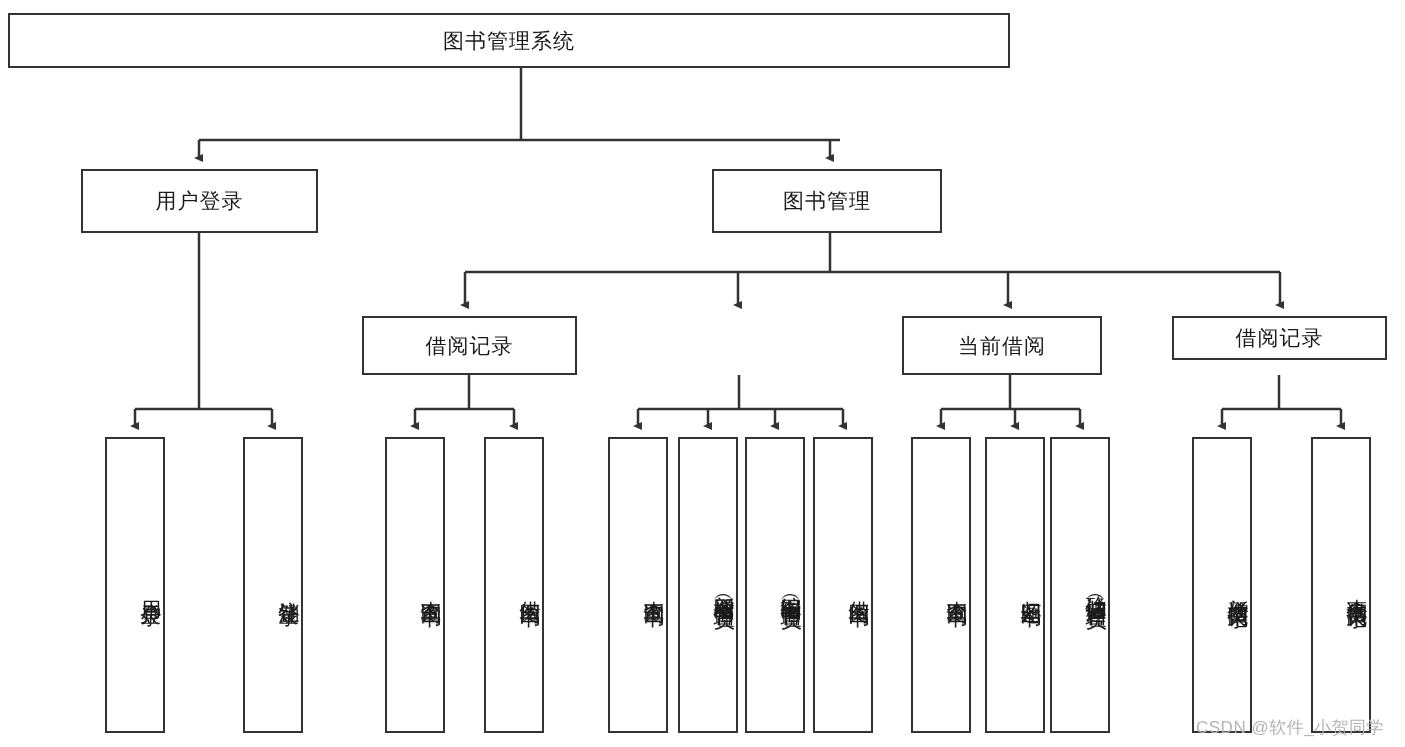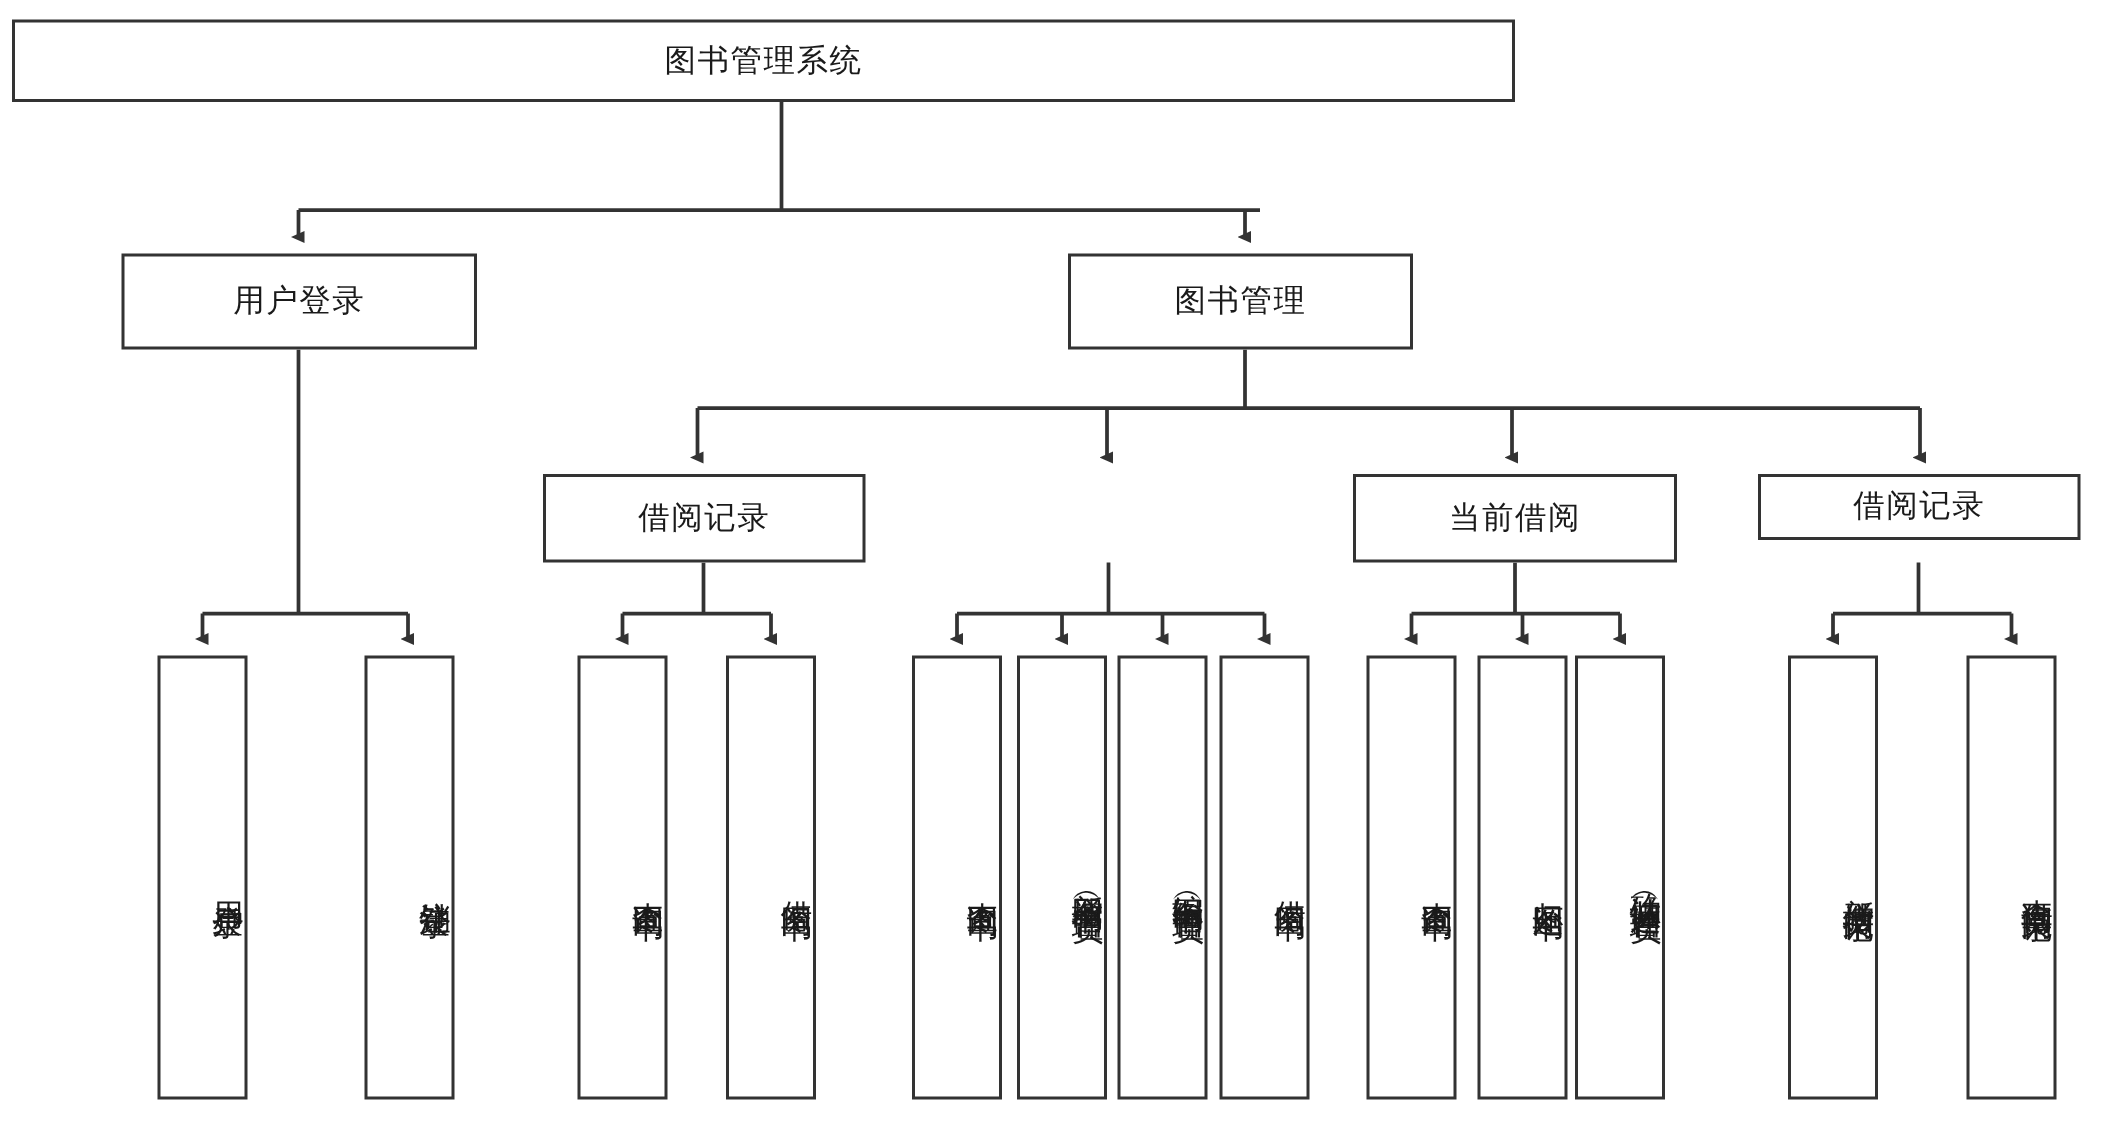--- a/index.html
+++ b/index.html
@@ -122,21 +122,21 @@
   <div class="node horizontal" style="left:81px; top:169px; width:237px; height:64px;">
     <span class="node-label">用户登录</span>
   </div>
   <div class="node horizontal" style="left:712px; top:169px; width:230px; height:64px;">
     <span class="node-label">图书管理</span>
   </div>
 
   <div class="node horizontal" style="left:362px; top:316px; width:215px; height:59px;">
     <span class="node-label">借阅记录</span>
   </div>
-  <div class="node horizontal" style="left:902px; top:316px; width:216px; height:59px;text-align:center;">
+  <div class="node horizontal" style="left:902px; top:316px; width:200px; height:59px;text-align:center;">
     <span class="node-label">当前借阅</span>
   </div>
   <div class="node horizontal" style="left:1172px; top:316px; width:215px; height:44px;">
     <span class="node-label">借阅记录</span>
   </div>
 
   <div class="node vertical" style="left:105px; top:437px; width:60px; height:296px;">
     <span class="node-label">用户登录</span>
   </div>
   <div class="node vertical" style="left:243px; top:437px; width:60px; height:296px;">
@@ -169,14 +169,15 @@
   <div class="node vertical" style="left:1050px; top:437px; width:60px; height:296px;">
     <span class="node-label">确认归还（管理员）</span>
   </div>
   <div class="node vertical" style="left:1192px; top:437px; width:60px; height:296px;">
     <span class="node-label">新增借阅记录</span>
   </div>
   <div class="node vertical" style="left:1311px; top:437px; width:60px; height:296px;">
     <span class="node-label">查询借阅记录</span>
   </div>
 
+  <div class="watermark" style="left:1196px; top:716px;">CSDN @软件_小贺同学</div>
 
 </div>
 
 </body></html>

